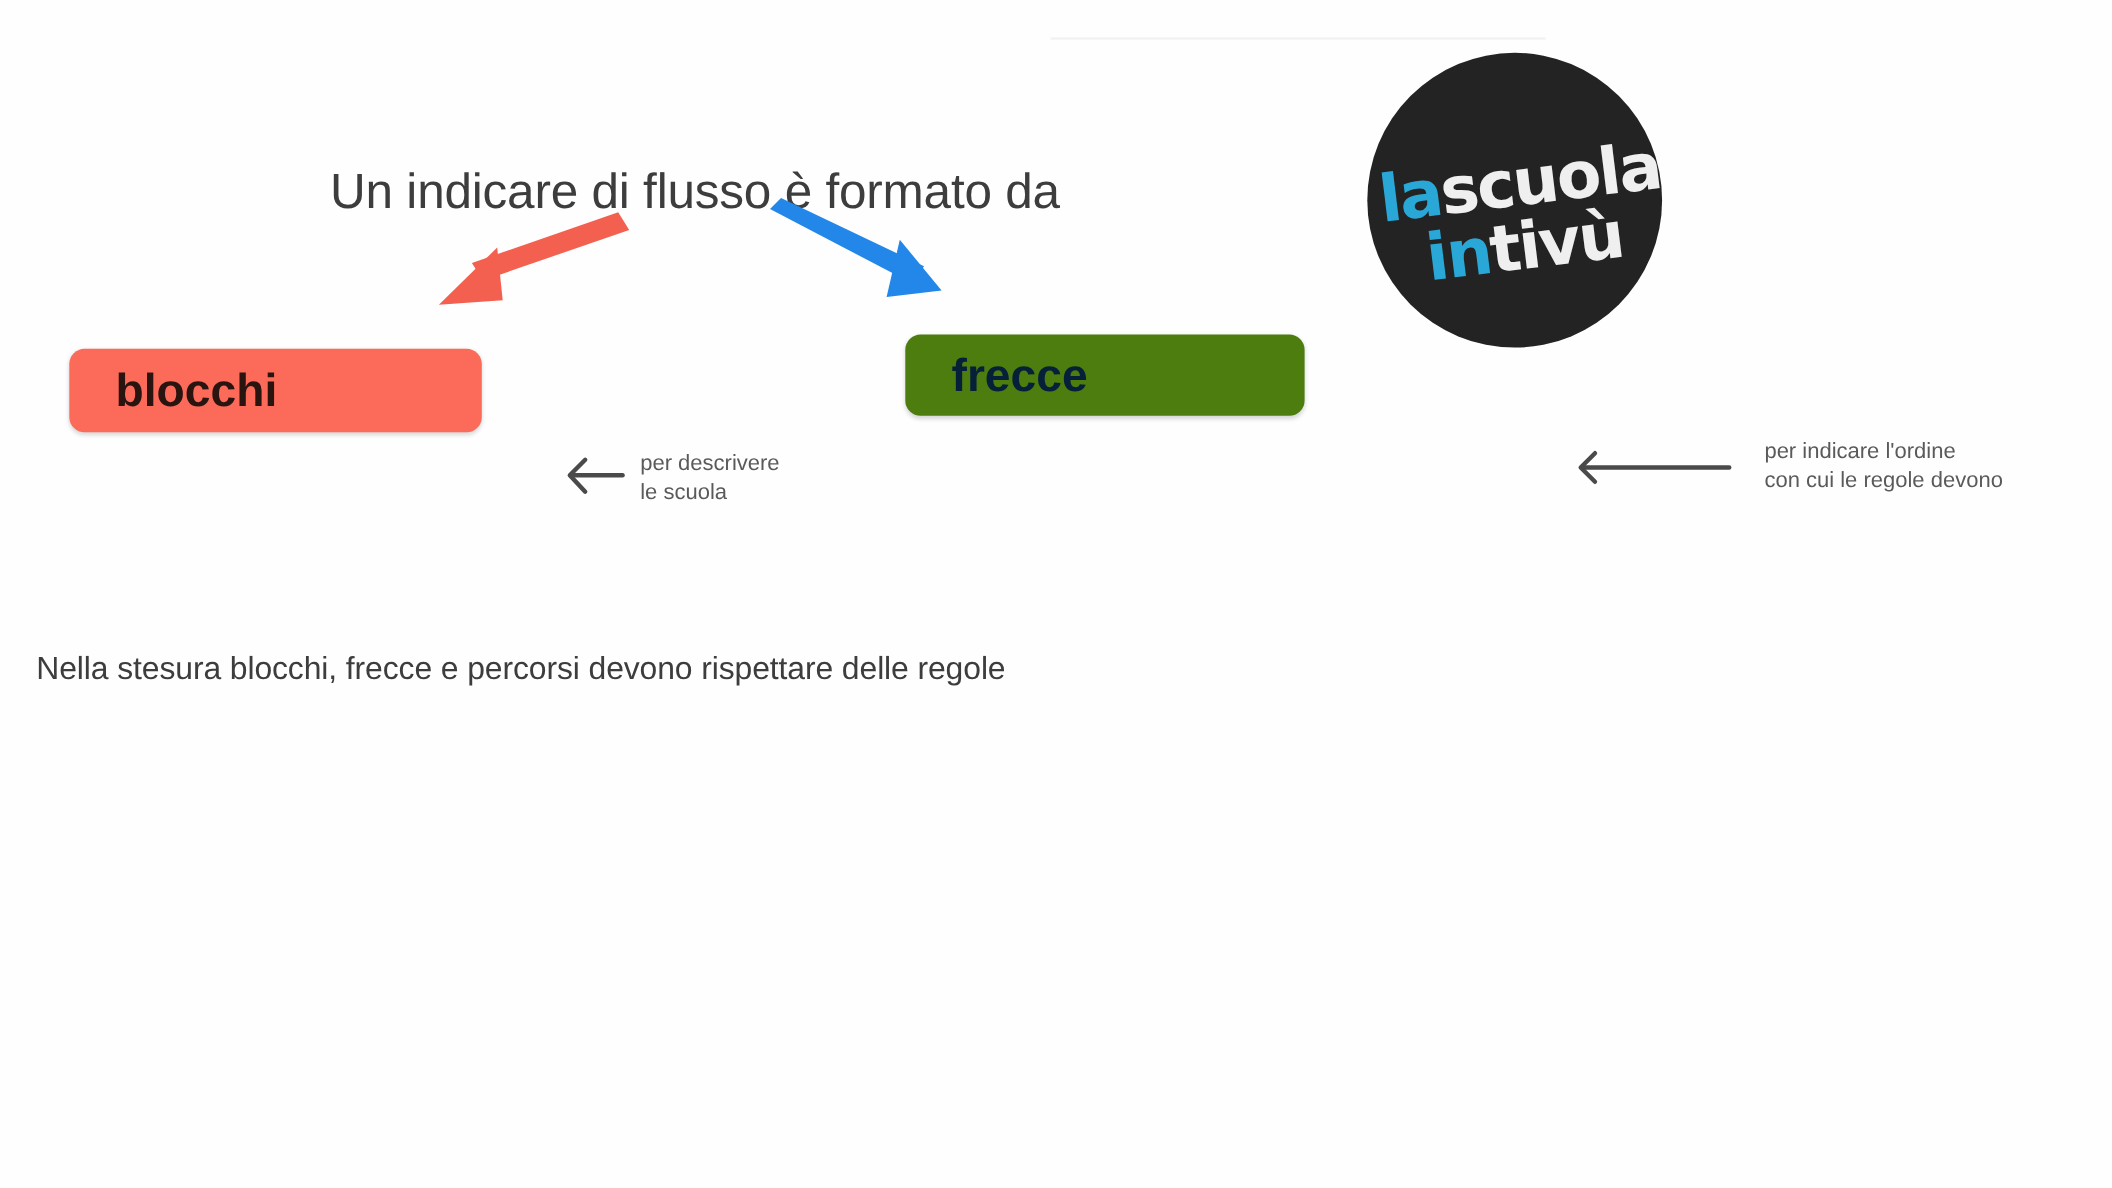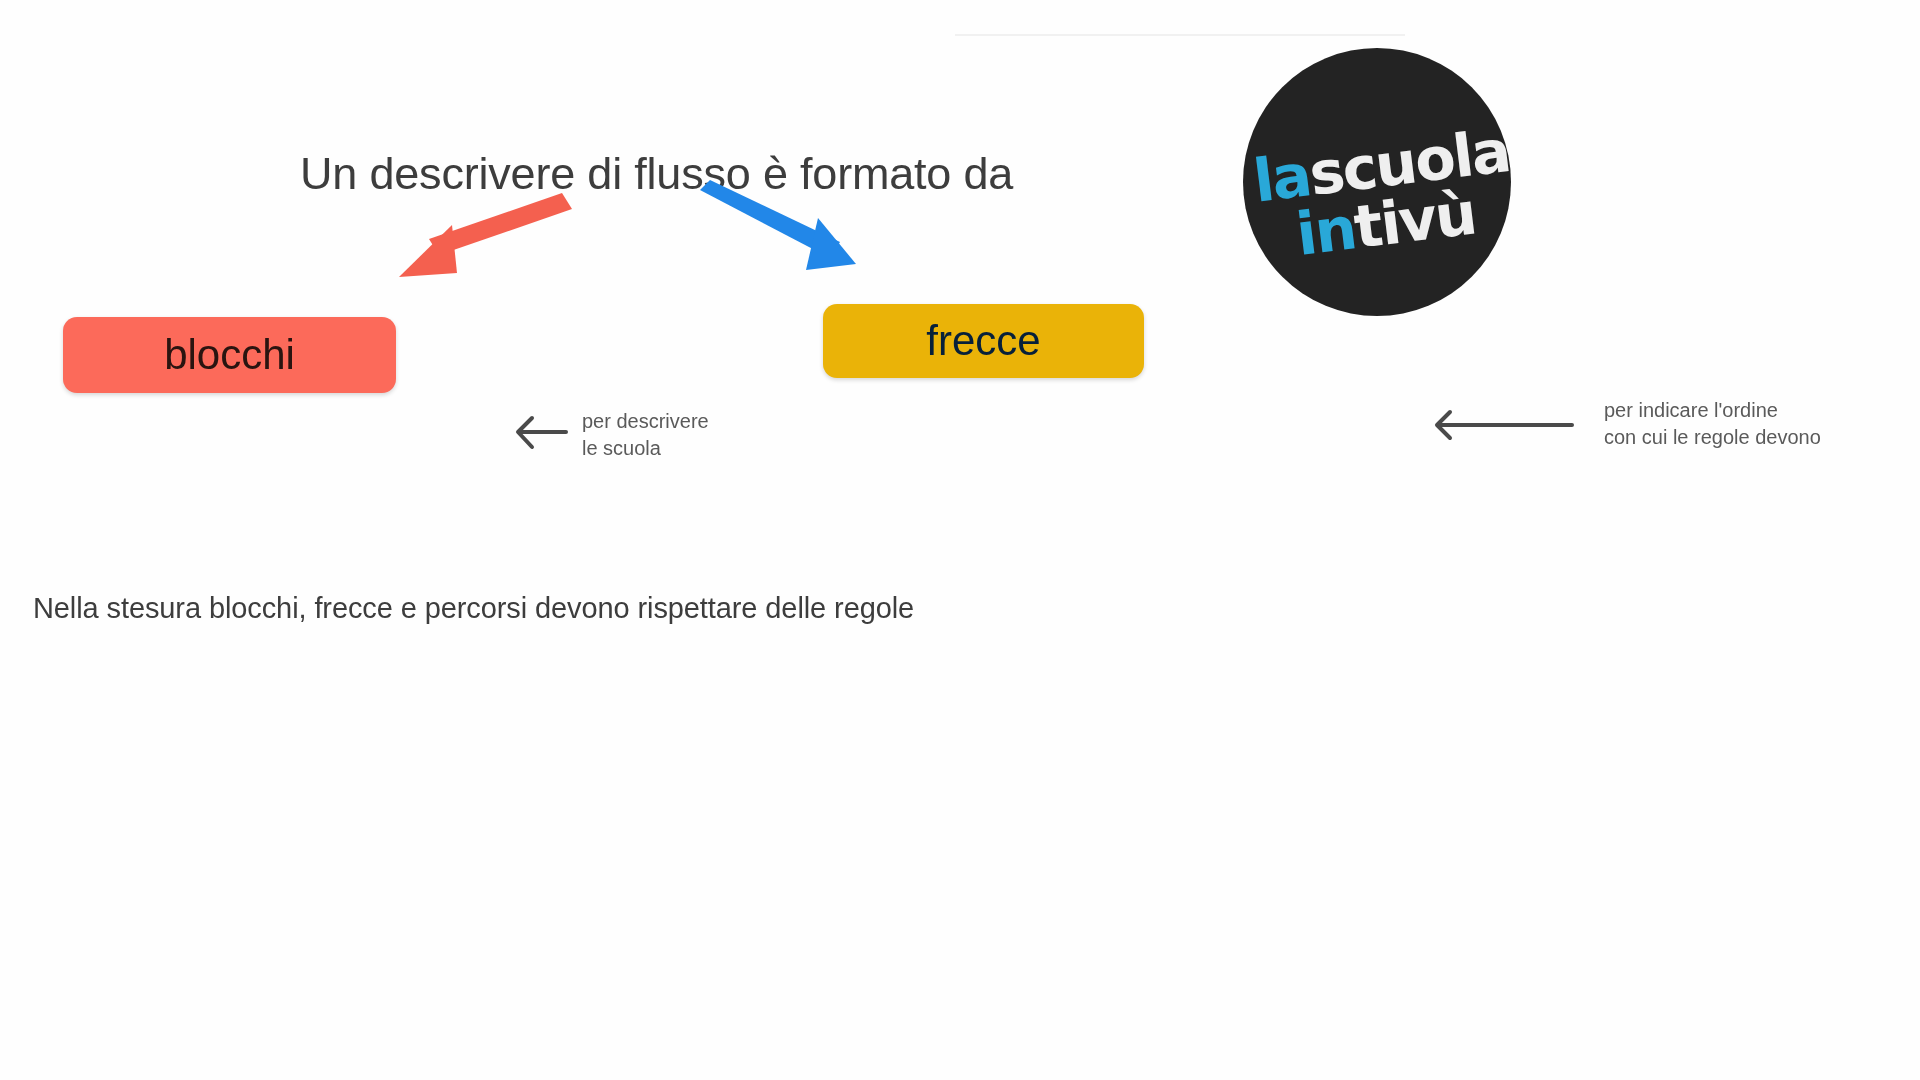--- a/index.html
+++ b/index.html
@@ -45,41 +45,41 @@
     overflow: visible;
   }
   #red-arrow  { left: 395px; top: 185px; }
   #blue-arrow { left: 690px; top: 180px; }
 
   
   .term-box {
     position: absolute;
     display: flex;
     align-items: center;
-    justify-content: center;
     border-radius: 14px;
     color: #14141e;
     font-size: 42px;
-    font-weight: 400;
+    font-weight: 700;
     box-shadow: 0 2px 4px rgba(0,0,0,0.16);
+    padding-left: 42px;
   }
   #box-blocchi {
     left: 63px;
     top: 317px;
     width: 333px;
     height: 76px;
     background: #fc6a5a;
     color: #2a1410;
   }
   #box-frecce {
     left: 823px;
     top: 304px;
     width: 321px;
     height: 74px;
-    background: #eab308;
+    background: #4d7c0f;
     color: #07203a;
   }
 
   
   .callout {
     position: absolute;
     display: flex;
     align-items: flex-start;
   }
   #callout-blocchi { left: 512px; top: 414px; }
@@ -149,21 +149,21 @@
   .logo-accent { color: #29a8d8; }
   .logo-plain  { color: #efefef; }
 </style>
 </head>
 <body>
 
 <div id="slide">
 
   <div class="top-hairline"></div>
 
-  <div class="heading">Un descrivere di flusso è formato da</div>
+  <div class="heading">Un indicare di flusso è formato da</div>
 
   <svg id="red-arrow" class="arrow-svg" width="180" height="100" viewBox="0 0 180 100">
     <g fill="#f4604f">
       <polygon points="167,8 177,24 44,70 34,54"></polygon>
       <polygon points="57,40 62,88 4,92"></polygon>
     </g>
   </svg>
 
   <svg id="blue-arrow" class="arrow-svg" width="180" height="100" viewBox="0 0 180 100">
     <g fill="#2287e8">

